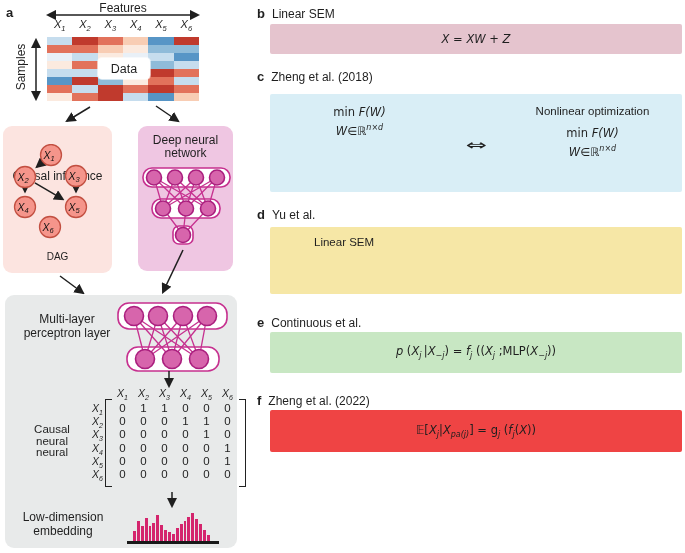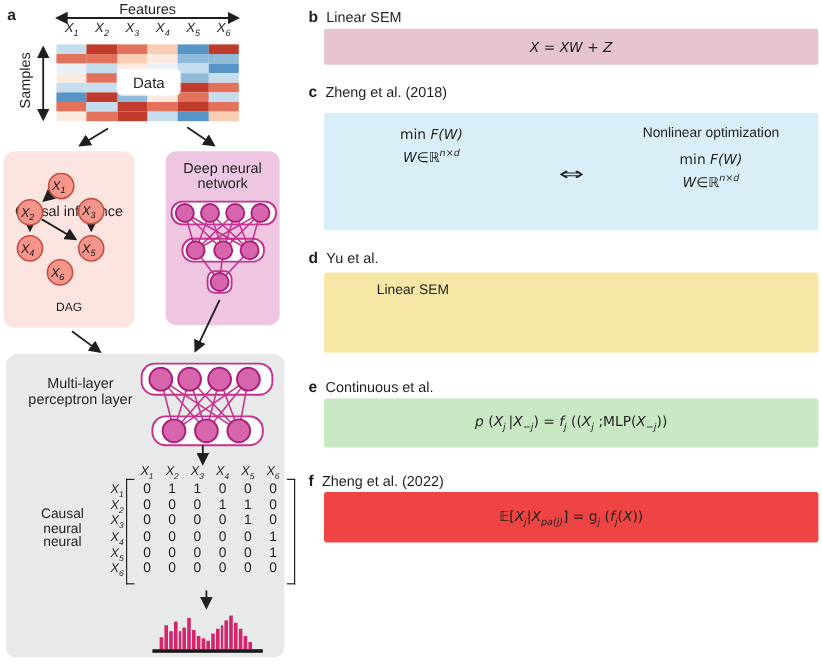--- a/index.html
+++ b/index.html
@@ -290,20 +290,24 @@
       <div style="height: 17px; background: rgb(212, 37, 109);"></div>
       <div style="height: 20px; background: rgb(212, 37, 109);"></div>
       <div style="height: 24px; background: rgb(212, 37, 109);"></div>
       <div style="height: 28px; background: rgb(212, 37, 109);"></div>
       <div style="height: 22px; background: rgb(212, 37, 109);"></div>
       <div style="height: 17px; background: rgb(212, 37, 109);"></div>
       <div style="height: 11px; background: rgb(212, 37, 109);"></div>
       <div style="height: 6px; background: rgb(212, 37, 109);"></div>
     </div>
   <div class="abs" style="left: 122px; top: 246px; width: 92px; height: 2.6px; background: rgb(26, 26, 26);"></div>
+  <div class="abs center-text" style="left:6px;top:215px;width:104px;font-size:12px;line-height:14px;">
+    <div>Low-dimension</div>
+    <div>embedding</div>
+  </div>
 </div>
 
 <svg class="abs" style="left:0;top:0;pointer-events:none;" width="685" height="553" id="ov-svg">
     <defs>
       <marker id="ah-ov" viewBox="0 0 10 10" refX="8" refY="5" markerWidth="7" markerHeight="7" orient="auto-start-reverse">
         <path d="M0,0L10,5L0,10z" fill="#1f1f1f"></path>
       </marker>
     </defs>
     <line x1="48" y1="15" x2="198" y2="15" stroke="#1f1f1f" stroke-width="1.5" marker-end="url(#ah-ov)" marker-start="url(#ah-ov)"></line>
     <line x1="36" y1="40" x2="36" y2="99" stroke="#1f1f1f" stroke-width="1.5" marker-end="url(#ah-ov)" marker-start="url(#ah-ov)"></line>

